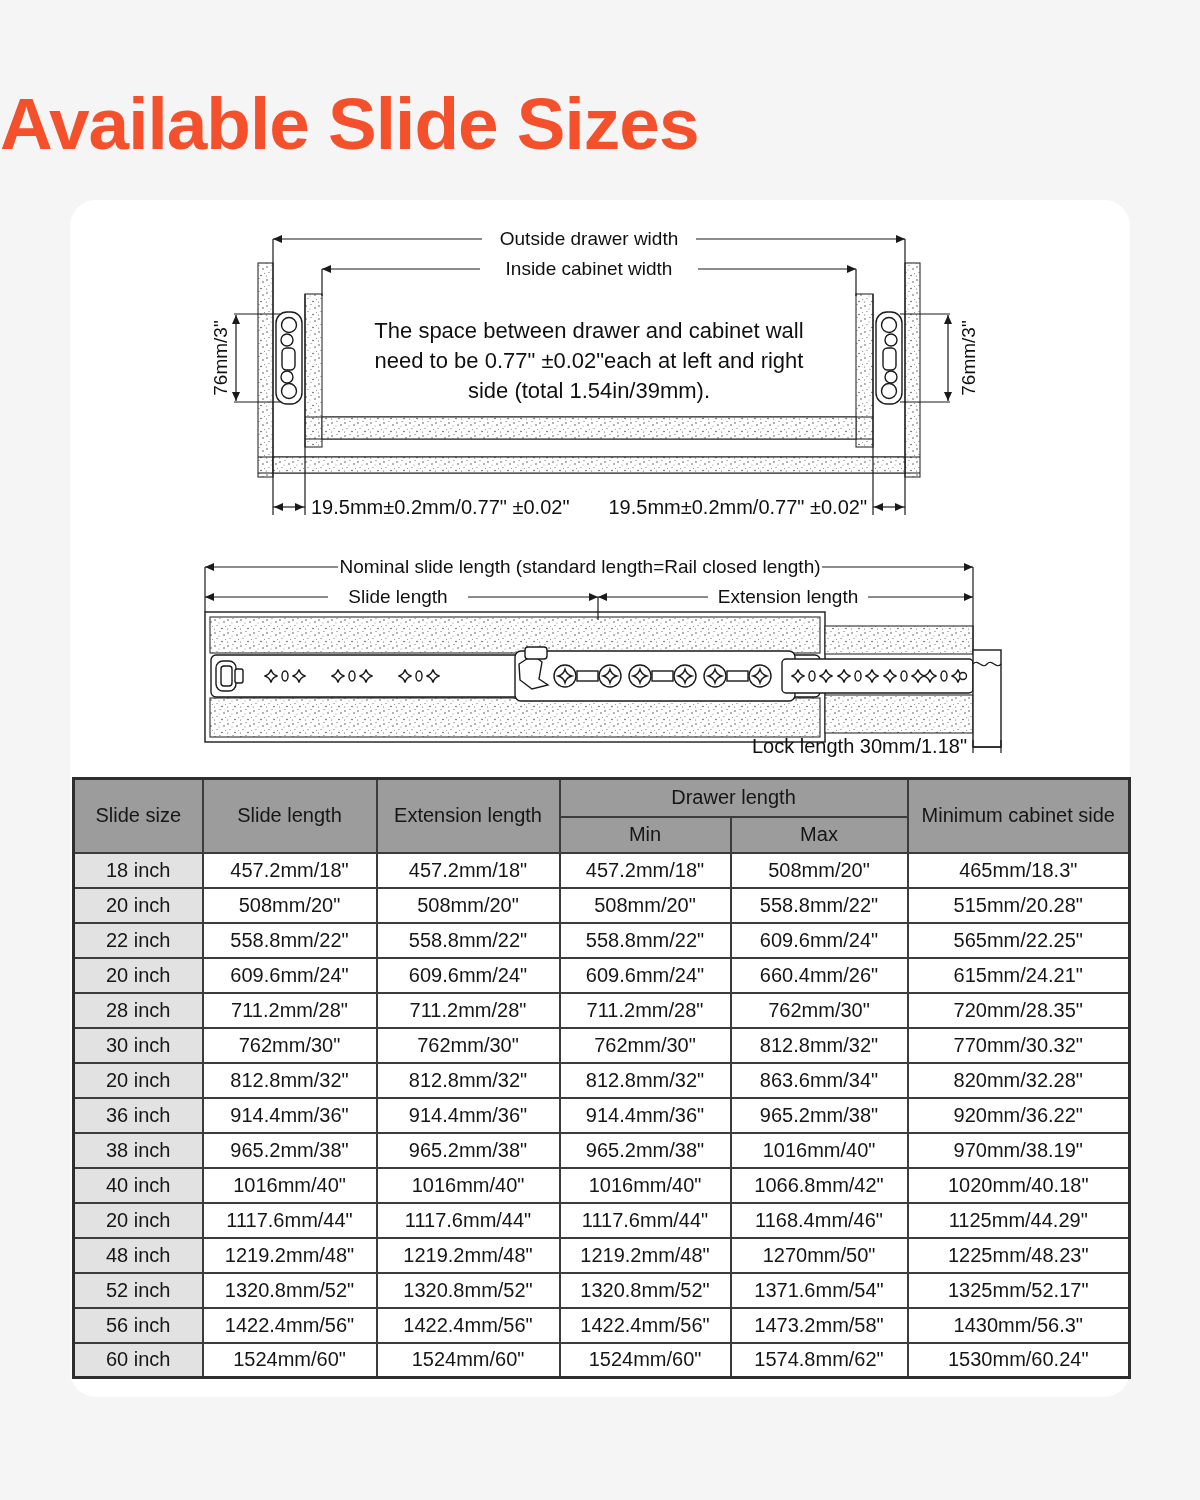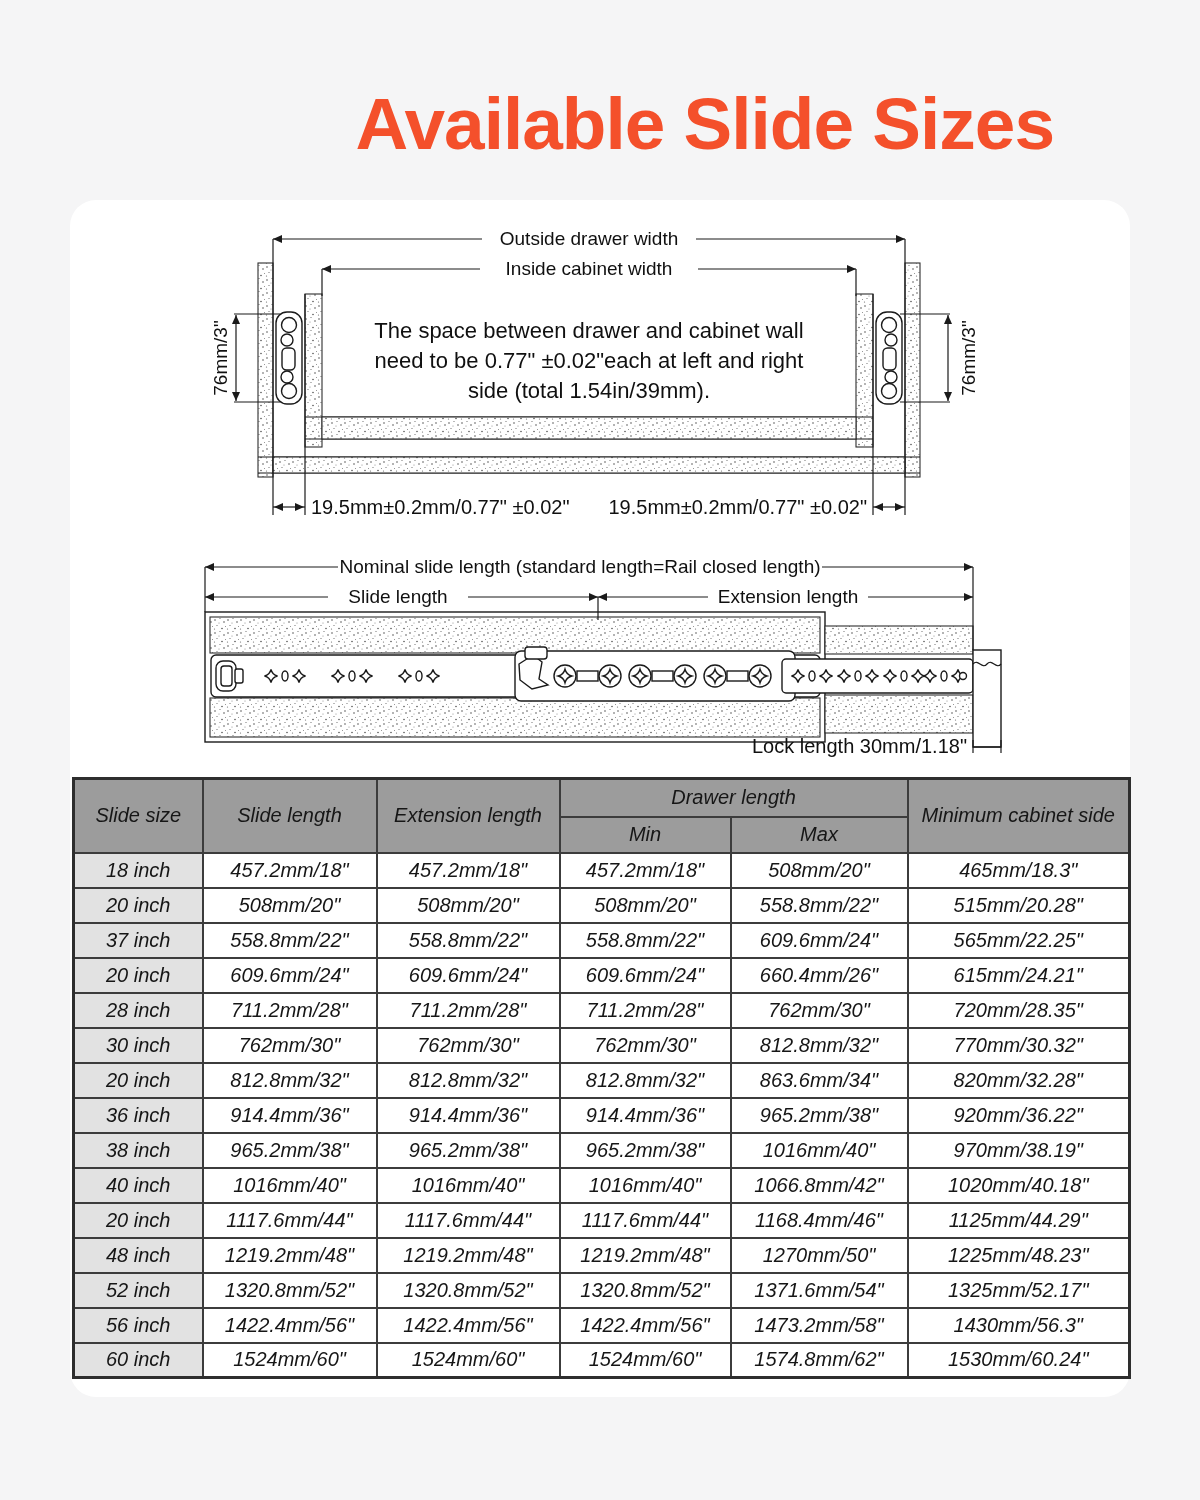--- a/index.html
+++ b/index.html
@@ -7,40 +7,40 @@
     --ink:#161616; --line:#1a1a1a; --head-bg:#9c9c9c; --col1-bg:#e2e2e2; --border:#3c3c3c;
   }
   *{margin:0;padding:0;box-sizing:border-box;}
   html,body{width:1200px;height:1500px;}
   body{
     position:relative;width:1200px;height:1500px;overflow:hidden;
     background:var(--page-bg);
     font-family:"Liberation Sans", sans-serif;color:var(--ink);
   }
   .title{
-    position:absolute;top:82px;left:0;width:1054px;text-align:right;
+    position:absolute;top:82px;left:0;width:1054px;text-align:left;
     font-size:73px;font-weight:700;letter-spacing:-1px;color:var(--accent);
   }
   .panel{
     position:absolute;left:70px;top:200px;width:1060px;height:1197px;
     background:var(--panel-bg);border-radius:26px;
   }
   svg{position:absolute;}
   #top-svg{left:70px;top:212px;}
   #mid-svg{left:70px;top:552px;}
   svg .ln{stroke:var(--line);stroke-width:1.4;fill:#fff;}
   svg .st{stroke:#2e2e2e;stroke-width:1.1;}
   svg .dl{stroke:var(--line);stroke-width:1.2;fill:none;}
   svg .ar{fill:var(--line);}
   svg text{fill:#101010;}
   .dt{font-family:"Liberation Sans", sans-serif;font-size:19px;}
   .nt{font-family:"Liberation Sans", sans-serif;font-size:22px;}
   .gp{font-family:"Liberation Sans", sans-serif;font-size:20px;}
   .tbl-wrap{position:absolute;left:72px;top:777px;width:1056px;}
-  table{border-collapse:collapse;width:1056px;table-layout:fixed;border:3px solid #2e2e2e;font-style:italic;}
+  table{border-collapse:collapse;width:1056px;table-layout:fixed;border:3px solid #2e2e2e;}
   th,td{
     border:2px solid var(--border);text-align:center;vertical-align:middle;
     font-size:20px;font-weight:400;padding:0;line-height:1.05;
   }
   thead th{background:var(--head-bg);}
   thead tr:first-child th{height:38px;}
   thead tr:last-child th{height:36px;}
   tbody td{height:35px;background:#fff;}
   tbody td:first-child{background:var(--col1-bg);}
 </style>
@@ -270,21 +270,21 @@
         </tr>
         <tr>
           <td>20 inch</td>
           <td>508mm/20"</td>
           <td>508mm/20"</td>
           <td>508mm/20"</td>
           <td>558.8mm/22"</td>
           <td>515mm/20.28"</td>
         </tr>
         <tr>
-          <td>37 inch</td>
+          <td>22 inch</td>
           <td>558.8mm/22"</td>
           <td>558.8mm/22"</td>
           <td>558.8mm/22"</td>
           <td>609.6mm/24"</td>
           <td>565mm/22.25"</td>
         </tr>
         <tr>
           <td>20 inch</td>
           <td>609.6mm/24"</td>
           <td>609.6mm/24"</td>

